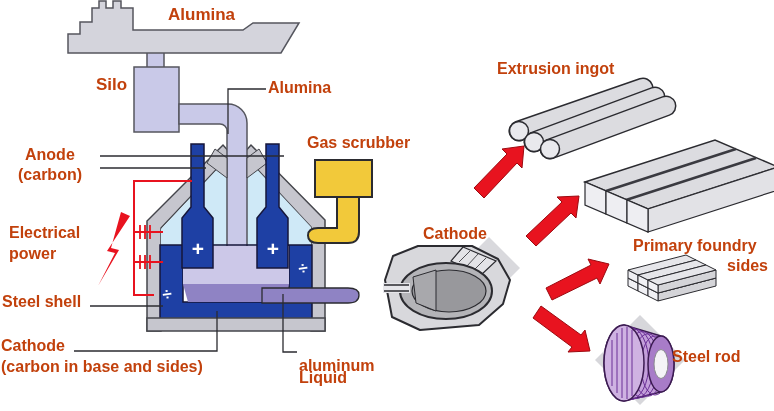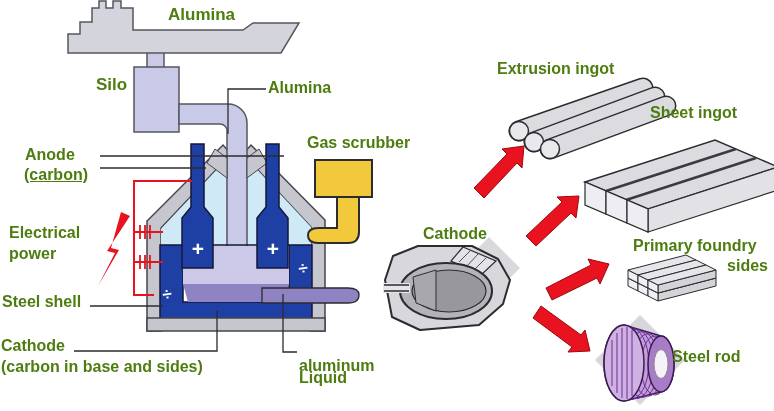--- a/index.html
+++ b/index.html
@@ -1,19 +1,19 @@
 <!DOCTYPE html>
 <html><head>
 <meta charset="utf-8">
 <style>
   html,body{margin:0;padding:0;background:#fff;}
   #canvas{position:relative;width:774px;height:411px;background:#ffffff;overflow:hidden;
           font-family:"Liberation Sans",sans-serif;}
   #art{position:absolute;left:0;top:0;}
-  .lbl{position:absolute;font-weight:bold;font-size:16px;color:#4d7c0f;white-space:nowrap;line-height:1;}
+  .lbl{position:absolute;font-weight:bold;font-size:16px;color:#c2410c;white-space:nowrap;line-height:1;}
   .lbl.big{font-size:17px;}
   .mark{position:absolute;font-weight:bold;color:#ffffff;line-height:1;text-align:center;width:22px;}
   .plus{font-size:21px;}
   .minus{font-size:17px;transform:rotate(-8deg);}
   .alloys2{width:135px;text-align:right;}
 </style>
 </head>
 <body>
 
 <div id="canvas">
@@ -156,32 +156,31 @@
     <path d="M90,306 H163"></path>
     <path d="M74,351 H217 V311"></path>
     <path d="M283,294 V352 H297"></path>
   </g>
 </svg>
 
 <div class="lbl big" style="left:168px;top:6px;">Alumina</div>
 <div class="lbl big" style="left:96px;top:76px;">Silo</div>
 <div class="lbl" style="left:268px;top:80px;">Alumina</div>
 <div class="lbl" style="left:25px;top:147px;text-align:center;">Anode</div>
-<div class="lbl" style="left:24px;top:167px;text-decoration:underline;">(carbon)</div>
+<div class="lbl" style="left:18px;top:167px;">(carbon)</div>
 <div class="lbl" style="left:9px;top:225px;">Electrical</div>
 <div class="lbl" style="left:9px;top:246px;">power</div>
 <div class="lbl" style="left:2px;top:294px;text-align:right;">Steel shell</div>
 <div class="lbl" style="left:1px;top:338px;">Cathode</div>
 <div class="lbl" style="left:307px;top:135px;">Gas scrubber</div>
 <div class="lbl" style="left:1px;top:359px;">(carbon in base and sides)</div>
 <div class="lbl" style="left:423px;top:226px;">Cathode</div>
 <div class="lbl" style="left:299px;top:338px;margin-top:32px;">Liquid</div>
 <div class="lbl" style="left:299px;top:358px;">aluminum</div>
 <div class="lbl" style="left:497px;top:61px;">Extrusion ingot</div>
-<div class="lbl" style="left:650px;top:105px;">Sheet ingot</div>
 <div class="lbl" style="left:633px;top:238px;">Primary foundry</div>
 <div class="lbl alloys2" style="left:633px;top:258px;">sides</div>
 <div class="lbl" style="left:672px;top:349px;">Steel rod</div>
 
 <div class="mark plus" style="left:187px;top:238px;">+</div>
 <div class="mark plus" style="left:262px;top:238px;">+</div>
 <div class="mark minus" style="left:292px;top:260px;">÷</div>
 <div class="mark minus" style="left:156px;top:286px;">÷</div>
 
 </div>

